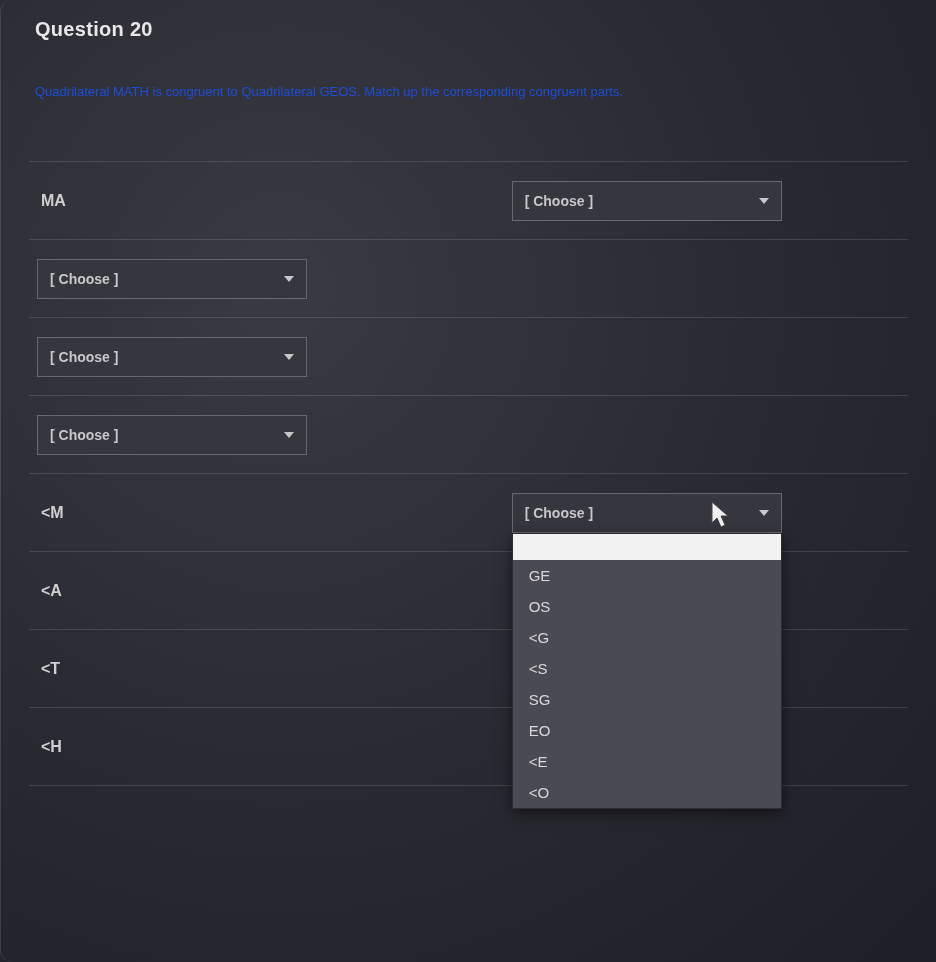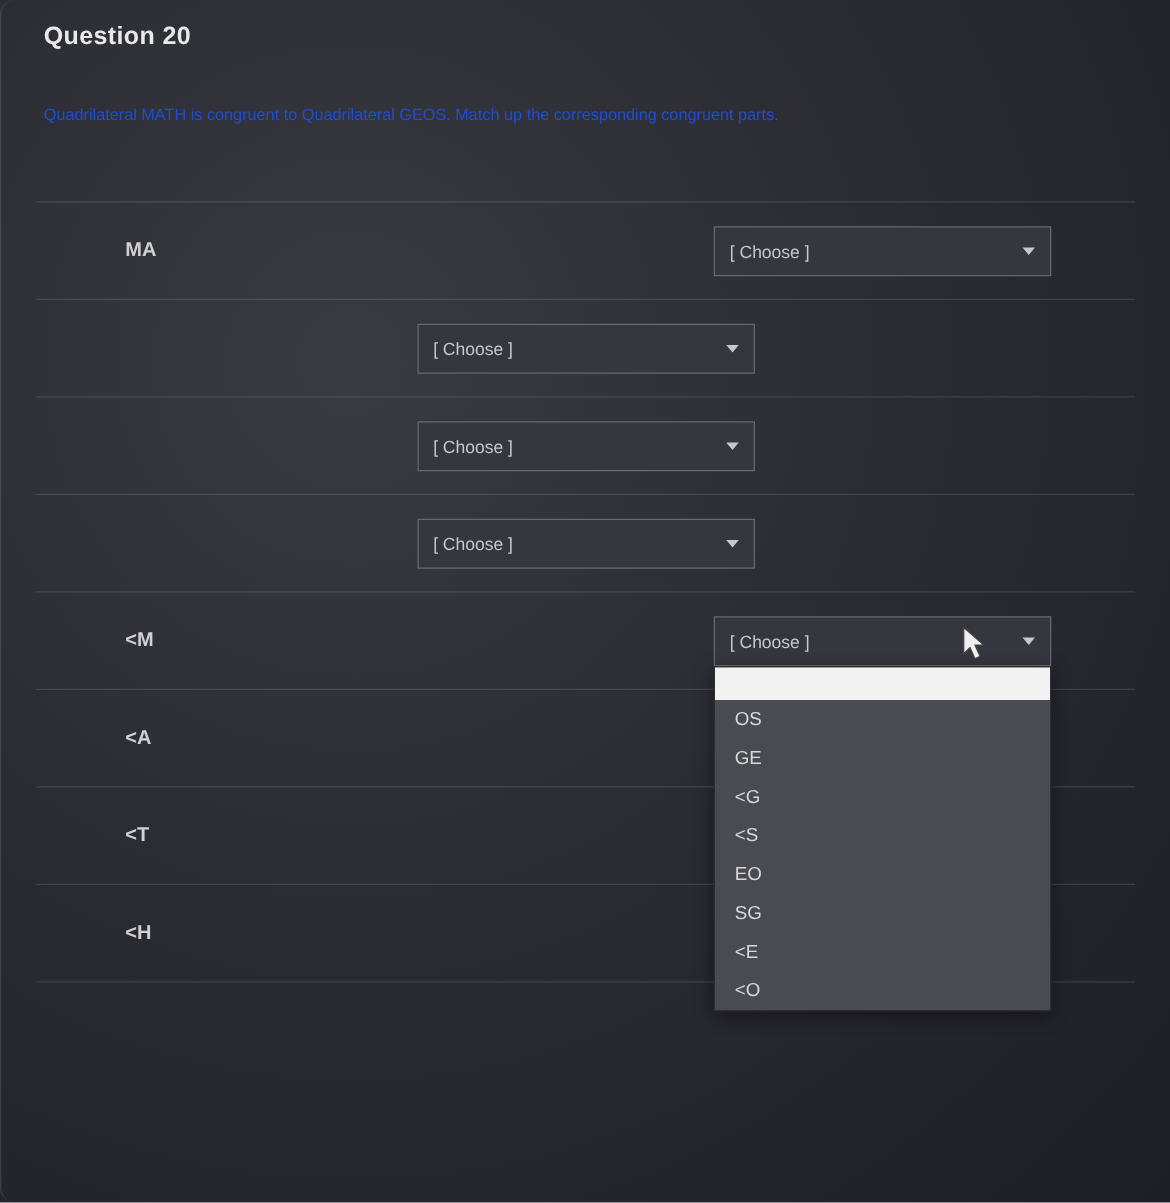--- a/index.html
+++ b/index.html
@@ -34,21 +34,20 @@
   }
   .match-grid {
     border-top: 1px solid rgba(255,255,255,0.12);
   }
   .match-row {
     display: flex;
     align-items: center;
     border-bottom: 1px solid rgba(255,255,255,0.12);
     min-height: 78px;
     padding: 18px 8px;
-    justify-content: center;
   }
   .match-label {
     flex: 0 0 55%;
     font-size: 16px;
     font-weight: 600;
     color: #d0d0d0;
     padding-left: 4px;
   }
   .match-select-wrap {
     flex: 0 0 270px;
@@ -62,21 +61,21 @@
     color: #cfcfcf;
     font-size: 14px;
     display: flex;
     align-items: center;
     justify-content: space-between;
     padding: 0 12px;
     cursor: pointer;
   }
   .select-placeholder { 
     color: #c8c8c8;
-    font-weight: 400;
+    font-weight: 700;
   }
   .chevron {
     width: 0; height: 0;
     border-left: 5px solid transparent;
     border-right: 5px solid transparent;
     border-top: 6px solid #c8c8c8;
     margin-left: 8px;
   }
   .dropdown-panel {
     position: absolute;
@@ -160,26 +159,26 @@
           <span class="select-placeholder">[ Choose ]</span>
           <span class="chevron"></span>
         </div>
         <div class="cursor">
           <svg viewBox="0 0 20 28">
               <path d="M1 1 L1 22 L6 17 L10 26 L14 24 L10 15 L17 15 Z" fill="#f0f0f0" stroke="#444" stroke-width="1"></path>
             </svg>
         </div>
         <div class="dropdown-panel">
           <div class="dropdown-blank"></div>
+          <div class="dropdown-option">GE</div>
           <div class="dropdown-option">OS</div>
-          <div class="dropdown-option">GE</div>
           <div class="dropdown-option">&lt;G</div>
           <div class="dropdown-option">&lt;S</div>
+          <div class="dropdown-option">SG</div>
           <div class="dropdown-option">EO</div>
-          <div class="dropdown-option">SG</div>
           <div class="dropdown-option">&lt;E</div>
           <div class="dropdown-option">&lt;O</div>
         </div>
       </div>
     </div>
 
     <div class="match-row">
       <div class="match-label">&lt;A</div>
       <div class="match-select-wrap"></div>
     </div>

